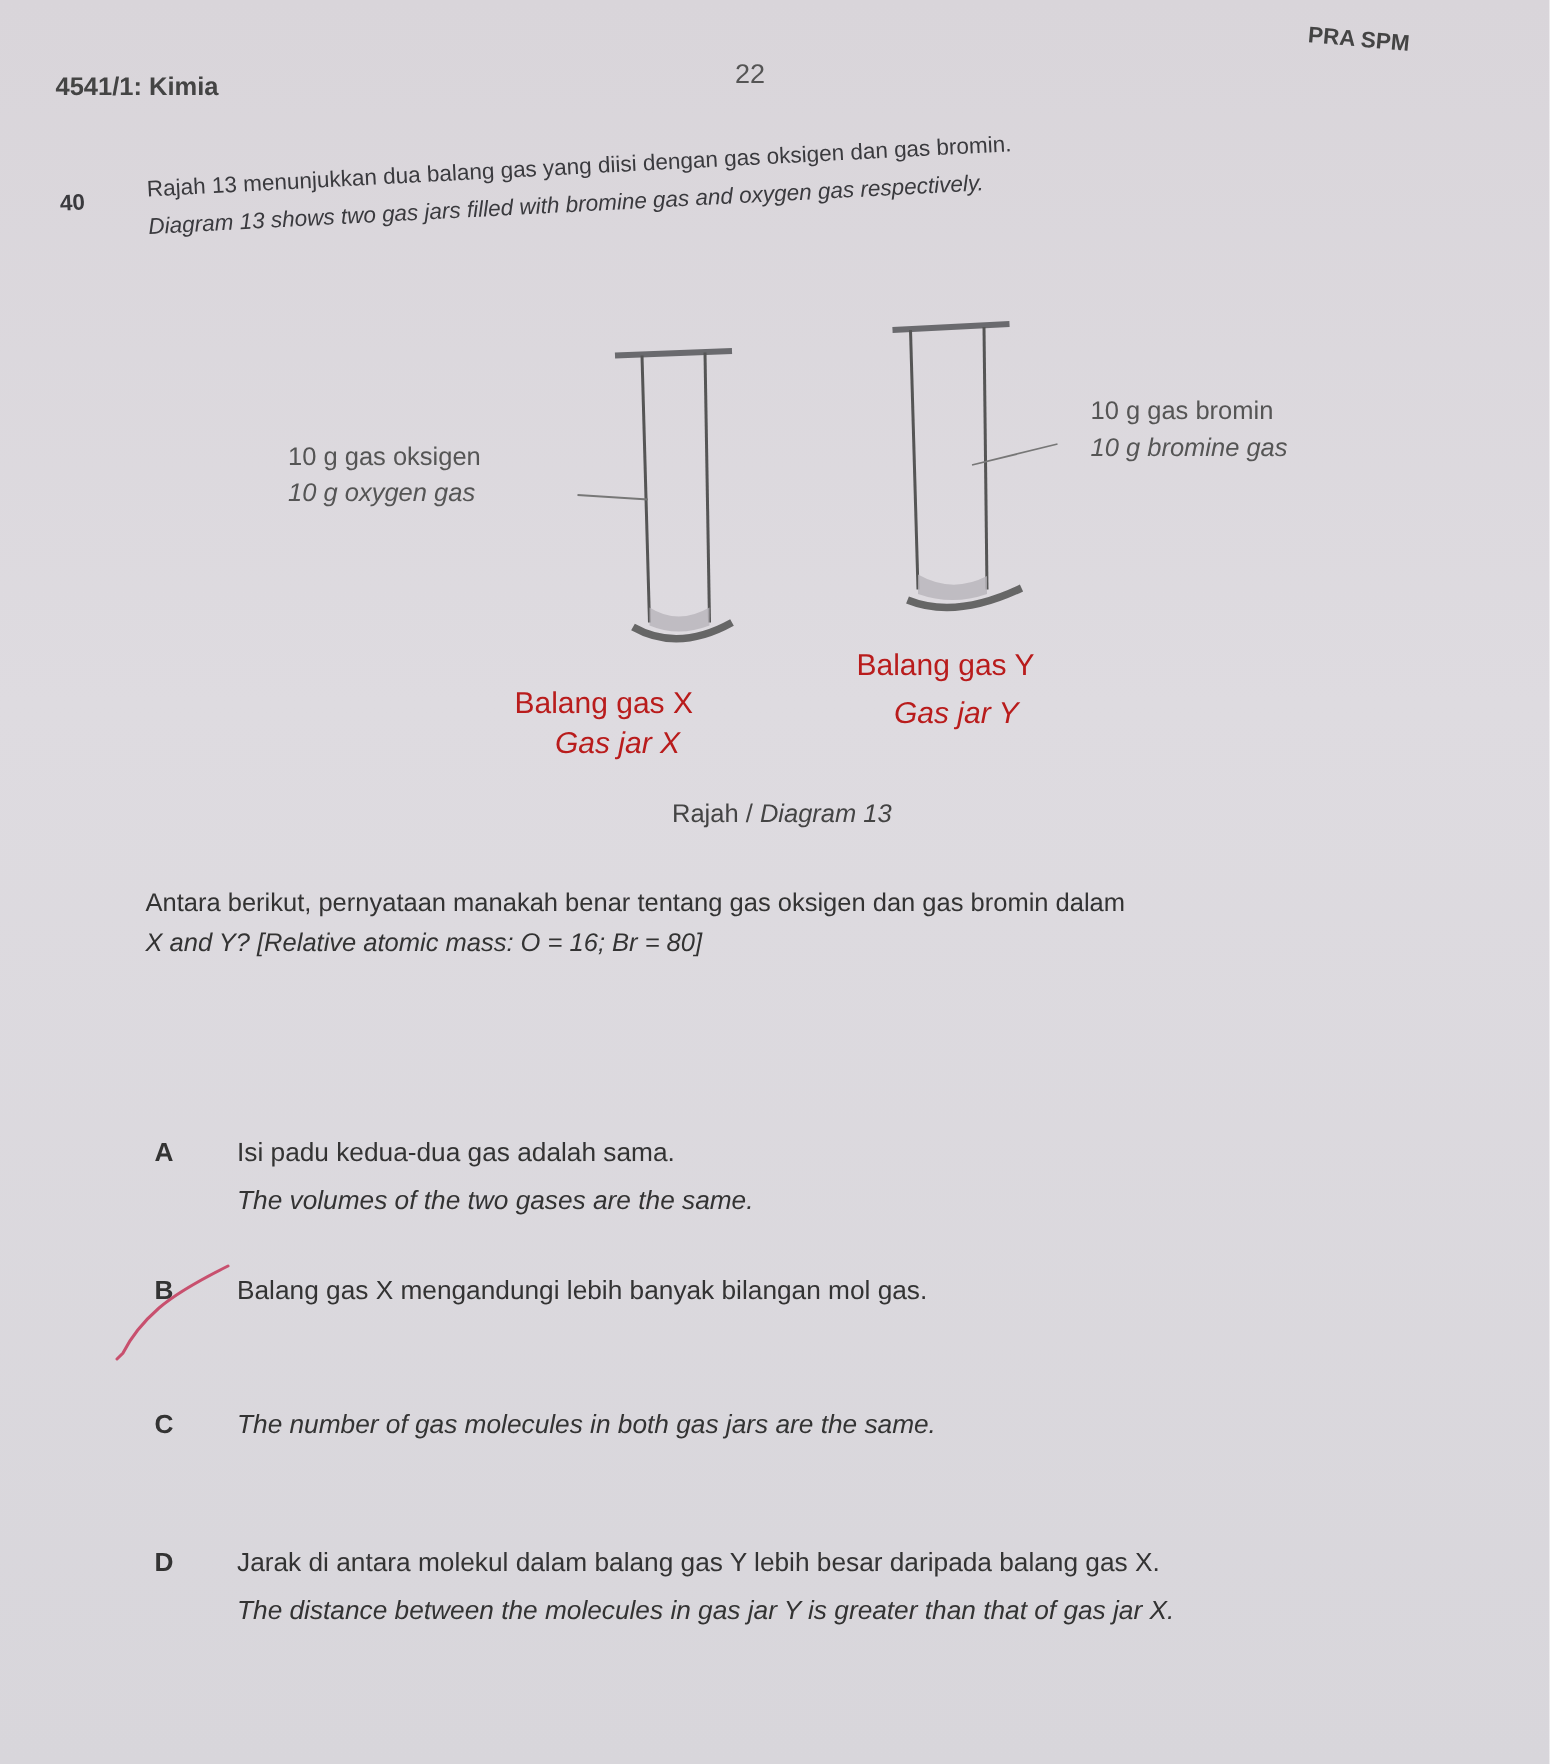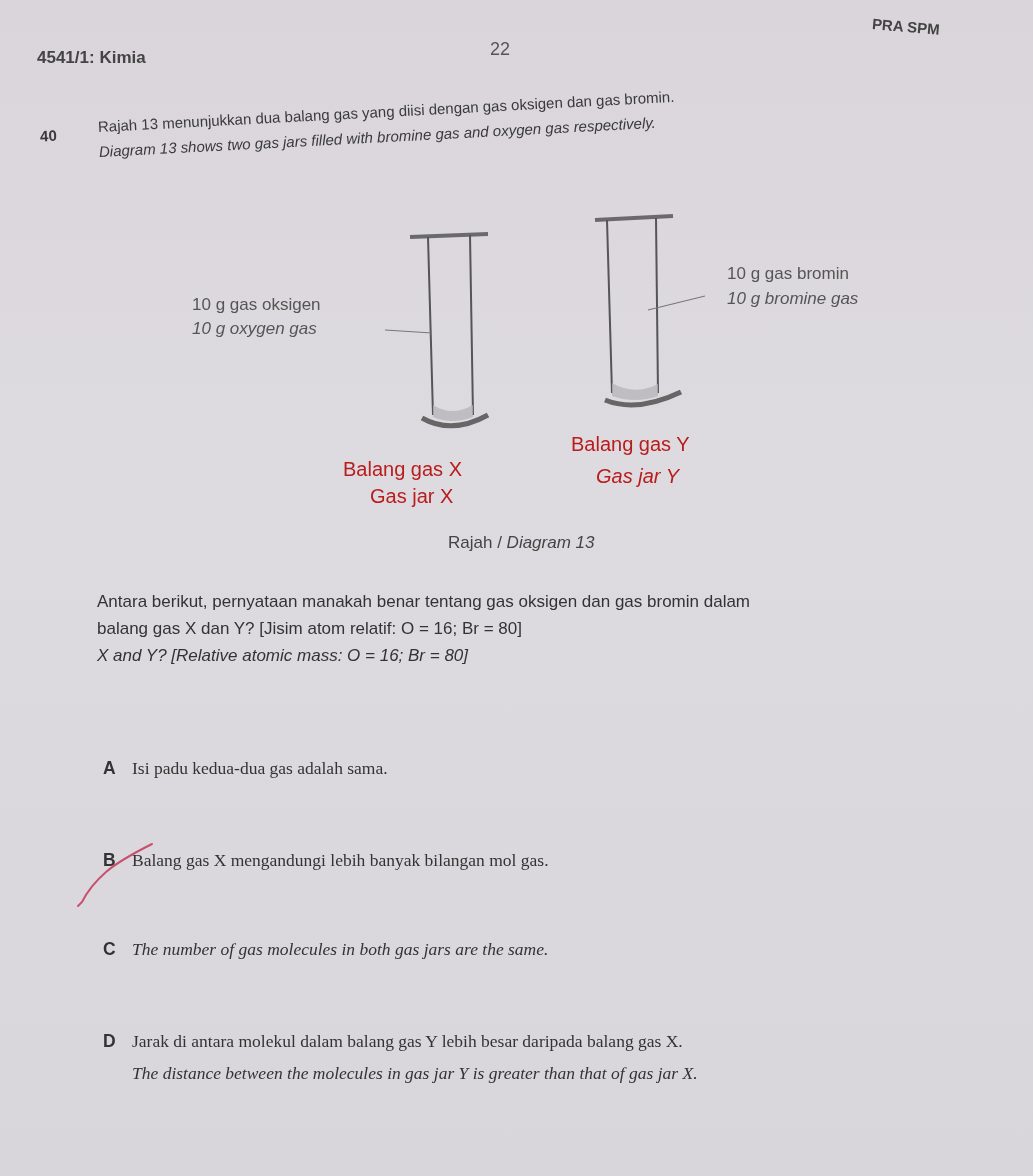--- a/index.html
+++ b/index.html
@@ -20,21 +20,21 @@
 
   .diagram-label { font-size: 17px; color: #555; line-height: 24px; white-space: nowrap; }
   .caption { font-size: 20px; color: #b91c1c; text-align: center; line-height: 28px; white-space: nowrap; }
   .fig-caption { left: 448px; top: 533px; font-size: 17px; color: #444; }
   .fig-caption .it { font-style: italic; }
 
   .stem { left: 97px; width: 900px; font-size: 17px; line-height: 27px; color: #333; }
   .stem .it { font-style: italic; }
   .opt { left: 103px; width: 920px; font-size: 17.5px; line-height: 32px; color: #333; }
   .opt-letter { position: absolute; left: 0; top: 0; font-weight: bold; width: 40px; }
-  .opt-text { margin-left: 29px; font-family: Liberation Serif, serif; }
+  .opt-text { margin-left: 55px; }
   .opt-text .en { font-style: italic; display: block; }
   .pen-mark { left: 70px; top: 840px; }
 </style>
 </head>
 <body>
 
 <div class="abs hdr-code">4541/1: Kimia</div>
 <div class="abs hdr-page">22</div>
 <div class="abs hdr-tag">PRA SPM</div>
 
@@ -63,39 +63,39 @@
     <line x1="648" y1="310" x2="705" y2="296" stroke="#777" stroke-width="1.2"></line>
   </svg>
 </div>
 
 <div class="abs diagram-label" style="left:192px;top:293px;text-align:center;">10 g gas oksigen</div>
 <div class="abs diagram-label" style="left:192px;top:317px;font-style:italic;">10 g oxygen gas</div>
 <div class="abs diagram-label" style="left:727px;top:262px;">10 g gas bromin</div>
 <div class="abs diagram-label" style="left:727px;top:287px;"><span style="font-style:italic;text-align:center;">10 g bromine gas</span></div>
 
 <div class="abs caption" style="left:343px;top:455px;">Balang gas X</div>
-<div class="abs caption" style="left:370px;top:482px;">Gas jar X</div>
+<div class="abs caption" style="left:370px;top:482px;font-style:italic;">Gas jar X</div>
 <div class="abs caption" style="left:571px;top:430px;">Balang gas Y</div>
 <div class="abs caption" style="left:596px;top:462px;font-style:italic;text-align:center;">Gas jar Y</div>
 
 <div class="abs fig-caption">
   <span>Rajah /</span>
   <span class="it">Diagram 13</span>
 </div>
 
 <div class="abs stem" style="top:588px;">
   <div>Antara berikut, pernyataan manakah benar tentang gas oksigen dan gas bromin dalam</div>
-  <div>balang gas X dan Y? [Jisim atom relatif: O = 16; Br = 80]</div>
   <div class="it">X and Y? [Relative atomic mass: O = 16; Br = 80]</div>
 </div>
 
 <div class="abs opt" style="top:752px;">
   <span class="opt-letter">A</span>
   <div class="opt-text">
     <span>Isi padu kedua-dua gas adalah sama.</span>
+    <span class="en">The volumes of the two gases are the same.</span>
   </div>
 </div>
 <div class="abs opt" style="top:844px;">
   <span class="opt-letter">B</span>
   <div class="opt-text">
     <span>Balang gas X mengandungi lebih banyak bilangan mol gas.</span>
   </div>
 </div>
 <div class="abs opt" style="top:933px;">
   <span class="opt-letter">C</span>

